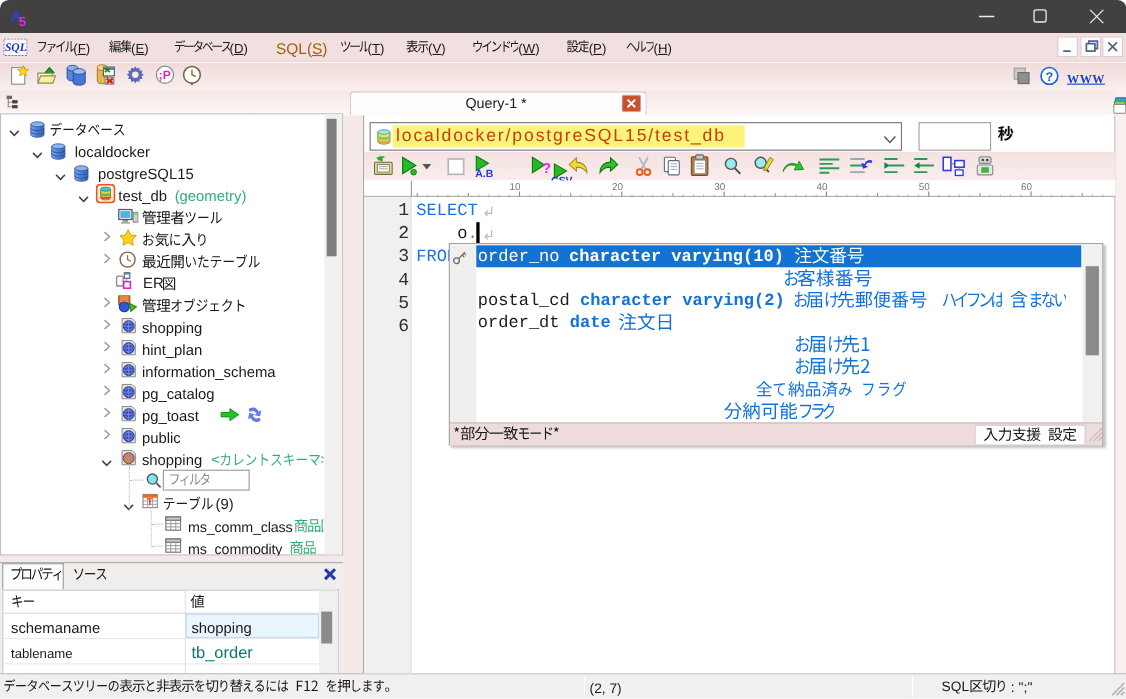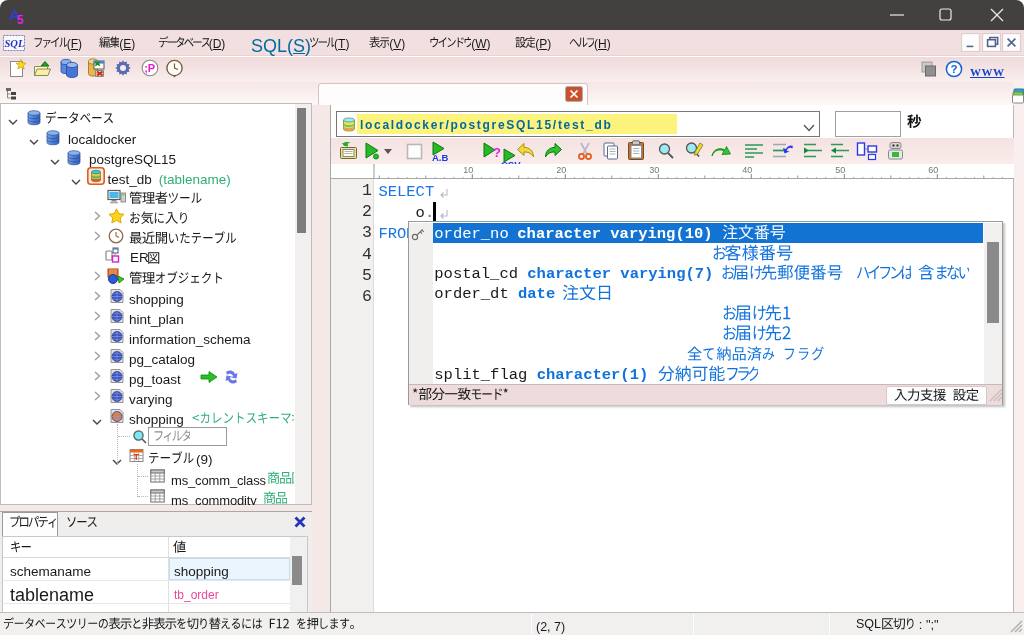--- a/index.html
+++ b/index.html
@@ -57,21 +57,21 @@
             <use href="#g7" transform="translate(700,0) scale(0.86,1)"></use>
             <use href="#g8" transform="translate(1400,0) scale(0.86,1)"></use>
             <use href="#g9" transform="translate(2100,0) scale(0.86,1)"></use>
             <use href="#g7" transform="translate(2800,0) scale(0.86,1)"></use>
             <use href="#g10" transform="translate(3500,0) scale(0.86,1)"></use>
           </g>
         </svg>
         <span style="font-size:12px;color:#1a1a1a;margin-top:0.5px">(<u style="text-decoration-thickness:1px">D</u>)</span>
       </div>
     </div>
-    <div class="ab" style="left:251px;top:36px;"><span style="font-size:18px;color:#0369a1">SQL(<u style="text-decoration-thickness:1px">S</u>)</span></div>
+    <div class="ab" style="left:251px;top:36px;"><span style="font-size:14px;color:#a16207">SQL(<u style="text-decoration-thickness:1px">S</u>)</span></div>
     <div class="ab" style="left:308.5px;top:36px;">
       <div style="display:flex;align-items:flex-start">
         <svg class="jt" style="" width="25.6" height="16.1" viewBox="0 0 25.6 16.1">
           <g fill="#1a1a1a" transform="translate(0,10.74) scale(0.01220,-0.01220)">
             <use href="#g11" transform="translate(0,0) scale(0.86,1)"></use>
             <use href="#g7" transform="translate(700,0) scale(0.86,1)"></use>
             <use href="#g3" transform="translate(1400,0) scale(0.86,1)"></use>
           </g>
         </svg>
         <span style="font-size:12px;color:#1a1a1a;margin-top:0.5px">(<u style="text-decoration-thickness:1px">T</u>)</span>
@@ -201,20 +201,23 @@
     <div class="ab" style="left:0;top:82px;width:1024px;height:23px;background:linear-gradient(#f5e7e6,#fdf8f7)"></div>
     <div class="ab" style="left:5px;top:86px;"><svg width="14" height="13" viewBox="0 0 14 13">
 <g fill="#6a6a6a">
           <rect x="1" y="1" width="5" height="3"></rect>
           <rect x="6" y="5" width="5" height="3" fill="#444"></rect>
           <rect x="6" y="9.5" width="5" height="3" fill="#444"></rect>
         </g>
 <path d="M2.5 4 v7 h3 M2.5 7 h3" stroke="#888" fill="none"></path>
 </svg></div>
     <div class="ab" style="left:318px;top:83px;width:270px;height:22px;background:#fefcfc;border:1px solid #d8c2c2;border-bottom:none;border-radius:4px 4px 0 0"></div>
+    <div class="ab" style="left:318px;top:86px;">
+      <div style="width:266px;text-align:center;font-size:13px;color:#1a1a1a">Query-1 *</div>
+    </div>
     <div class="ab" style="left:565px;top:86px;"><svg width="18" height="16" viewBox="0 0 18 16">
 <rect x="0.5" y="0.5" width="17" height="15" rx="2" fill="#c9512b" stroke="#b0b0b0"></rect>
 <path d="M5.5 4.5 L12.5 11.5 M12.5 4.5 L5.5 11.5" stroke="#fff" stroke-width="1.7"></path>
 </svg></div>
     <div class="ab" style="left:1014px;top:82px;width:10px;height:530px;background:#f9efee"></div>
     <div class="ab" style="left:1012px;top:86px;"><svg width="14" height="18" viewBox="0 0 14 18">
 <rect x="2" y="3" width="10" height="8" fill="#3aa0d8" stroke="#1a70a8" rx="1"></rect>
 <rect x="1" y="6" width="10" height="7" fill="#8ad04a" stroke="#4a9a1a" rx="1"></rect>
 <rect x="0.5" y="9" width="11" height="8" fill="#fff" stroke="#888" rx="1"></rect>
 </svg></div>
@@ -287,21 +290,21 @@
           <path d="M1 2 L5 6 L9 2" stroke="#444" stroke-width="1.4" fill="none"></path>
         </svg></div>
       <div class="ab" style="left:87px;top:167px;"><svg width="18" height="18" viewBox="0 0 18 18">
 <rect x="0.8" y="0.8" width="16.4" height="16.4" rx="3" fill="#fce8d8" stroke="#e8571c" stroke-width="1.6"></rect>
 <path d="M4.5 5 v8 a4.5 1.8 0 0 0 9 0 v-8" fill="#e8c83c" stroke="#8a6a1a" stroke-width="0.7"></path>
 <path d="M4.5 7.6 a4.5 1.8 0 0 0 9 0 v2 a4.5 1.8 0 0 1 -9 0 Z" fill="#58b858"></path>
 <path d="M4.5 10.4 a4.5 1.8 0 0 0 9 0 v2 a4.5 1.8 0 0 1 -9 0 Z" fill="#d84a3a"></path>
 <ellipse cx="9" cy="5" rx="4.5" ry="1.8" fill="#40c8c8" stroke="#1a8a8a" stroke-width="0.7"></ellipse>
 </svg></div>
       <div class="ab" style="left:107.5px;top:170px;"><span style="font-size:13.5px;color:#1a1a1a">test_db</span></div>
-      <div class="ab" style="left:158.75px;top:170px;"><span style="font-size:13.5px;color:#2fae76">(tablename)</span></div>
+      <div class="ab" style="left:158.75px;top:170px;"><span style="font-size:13.5px;color:#2fae76">(geometry)</span></div>
       <div class="ab" style="left:107px;top:189px;"><svg width="19" height="16" viewBox="0 0 19 16">
 <rect x="1" y="1.5" width="12" height="9" fill="#fff" stroke="#5a5a5a" stroke-width="1.2"></rect>
 <rect x="2.4" y="2.9" width="9.2" height="6.2" fill="#48b8e8"></rect>
 <rect x="4.5" y="11" width="5" height="1.6" fill="#8a8a8a"></rect>
 <rect x="3" y="12.8" width="8" height="1.6" fill="#aaa"></rect>
 <rect x="14" y="4" width="4.5" height="9" fill="#d0d0d0" stroke="#777" stroke-width="0.8"></rect>
 <rect x="15" y="5" width="2.5" height="1.5" fill="#6ad86a"></rect>
 </svg></div>
       <div class="ab" style="left:128.75px;top:190.5px;">
         <svg class="jt" style="" width="73.2" height="17.7" viewBox="0 0 73.2 17.7">
@@ -443,21 +446,21 @@
 </svg>
       <div class="ab" style="left:129px;top:370px;"><span style="font-size:13.5px;color:#1a1a1a">pg_toast</span></div>
       <div class="ab" style="left:93px;top:387px;"><svg width="8" height="10" viewBox="0 0 8 10">
           <path d="M2 1 L6.5 5 L2 9" stroke="#9a9a9a" stroke-width="1.3" fill="none"></path>
         </svg></div>
       <svg class="ab" style="left:109px;top:388px" width="16" height="16" viewBox="0 0 16 16">
 <path d="M2 1.5 h9 l3 3 v10 h-12 Z" fill="#e2e2e2" stroke="#8a8a8a" stroke-width="0.9"></path>
 <circle cx="8" cy="8.5" r="5" fill="#3a52c4" stroke="#2a3a8a" stroke-width="0.8"></circle>
 <path d="M4.5 6.5 a5 5 0 0 1 7 0 M4.5 10.5 a5 5 0 0 0 7 0 M8 3.5 v10 M3 8.5 h10" stroke="#8899dd" stroke-width="0.7" fill="none"></path>
 </svg>
-      <div class="ab" style="left:129px;top:390px;"><span style="font-size:13.5px;color:#1a1a1a">varying</span></div>
+      <div class="ab" style="left:129px;top:390px;"><span style="font-size:13.5px;color:#1a1a1a">public</span></div>
       <div class="ab" style="left:200px;top:369px;"><svg width="40" height="16" viewBox="0 0 40 16">
 <path d="M1 6 h8 v-3.5 l8 5.5 -8 5.5 v-3.5 h-8 Z" fill="#28c028" stroke="#0a8a0a" stroke-width="0.8"></path>
 <path d="M26 3 a5.5 5.5 0 0 1 9 2 l2.5-1 -1 5.5 -5.5-1 2.2-1.2 a3.6 3.6 0 0 0 -6-1.6 Z" fill="#6a78e8"></path>
 <path d="M37 13 a5.5 5.5 0 0 1 -9 -2 l-2.5 1 1-5.5 5.5 1 -2.2 1.2 a3.6 3.6 0 0 0 6 1.6 Z" fill="#6a78e8"></path>
 </svg></div>
       <div class="ab" style="left:92px;top:412px;"><svg width="10" height="8" viewBox="0 0 10 8">
           <path d="M1 2 L5 6 L9 2" stroke="#444" stroke-width="1.4" fill="none"></path>
         </svg></div>
       <svg class="ab" style="left:109px;top:408px" width="16" height="16" viewBox="0 0 16 16">
 <path d="M2 1.5 h9 l3 3 v10 h-12 Z" fill="#e2e2e2" stroke="#8a8a8a" stroke-width="0.9"></path>
@@ -593,22 +596,22 @@
         </g>
       </svg>
     </div>
     <div class="ab" style="left:168px;top:537px;width:1px;height:75px;background:#e0e0e0"></div>
     <div class="ab" style="left:3px;top:557px;width:304px;height:1px;background:#d8d8d8"></div>
     <div class="ab" style="left:3px;top:580px;width:304px;height:1px;background:#e8e8e8"></div>
     <div class="ab" style="left:3px;top:603px;width:304px;height:1px;background:#e8e8e8"></div>
     <div class="ab" style="left:169px;top:558px;width:121px;height:22px;background:#eaf5fd;border:1px solid #c2ddf2"></div>
     <div class="ab" style="left:10px;top:562px;"><span style="font-size:13.5px;color:#1a1a1a">schemaname</span></div>
     <div class="ab" style="left:174px;top:562px;"><span style="font-size:13.5px;color:#1a1a1a">shopping</span></div>
-    <div class="ab" style="left:10px;top:585px;"><span style="font-size:18px;color:#1a1a1a">tablename</span></div>
-    <div class="ab" style="left:174px;top:585px;"><span style="font-size:12px;color:#ec4899">tb_order</span></div>
+    <div class="ab" style="left:10px;top:585px;"><span style="font-size:12px;color:#1a1a1a">tablename</span></div>
+    <div class="ab" style="left:174px;top:585px;"><span style="font-size:15px;color:#0f766e">tb_order</span></div>
     <div class="ab" style="left:290px;top:537px;width:17px;height:75px;background:#f0f0f0"></div>
     <div class="ab" style="left:292px;top:556px;width:10px;height:29px;background:#8a8a8a"></div>
     <div class="ab" style="left:0;top:612px;width:1024px;height:23px;background:#f1f0ee;border-top:1px solid #bdbdbd"></div>
     <div class="ab" style="left:531px;top:614px;width:1px;height:20px;background:#cfcfcf;border-right:1px solid #fff"></div>
     <div class="ab" style="left:693px;top:614px;width:1px;height:20px;background:#cfcfcf;border-right:1px solid #fff"></div>
     <div class="ab" style="left:829px;top:614px;width:1px;height:20px;background:#cfcfcf;border-right:1px solid #fff"></div>
     <div class="ab" style="left:3px;top:616.5px;">
       <svg class="jt" style="" width="358.0" height="16.8" viewBox="0 0 358.0 16.8">
         <g fill="#1a1a1a" transform="translate(0,11.18) scale(0.01270,-0.01270)">
           <use href="#g6" transform="translate(0,0) scale(0.86,1)"></use>
@@ -670,21 +673,21 @@
 </svg></div>
     <div class="ab" style="left:330px;top:105px;width:684px;height:507px;background:#fff;border-left:1px solid #a8a8a8;border-right:1px solid #b8b8b8"></div>
     <div class="ab" style="left:336px;top:111px;width:484px;height:26px;background:#fff;border:1px solid #767676"></div>
     <div class="ab" style="left:341px;top:116px;"><svg width="16" height="17" viewBox="0 0 16 17">
 <path d="M2.5 4 v9 a5.5 2 0 0 0 11 0 v-9" fill="#e8e06a" stroke="#8a7a1a" stroke-width="0.8"></path>
 <path d="M2.5 7 a5.5 2 0 0 0 11 0 v2.2 a5.5 2 0 0 1 -11 0 Z" fill="#7ac858"></path>
 <path d="M2.5 10.2 a5.5 2 0 0 0 11 0 v2.2 a5.5 2 0 0 1 -11 0 Z" fill="#e8a04a"></path>
 <ellipse cx="8" cy="4" rx="5.5" ry="2" fill="#a8e8e8" stroke="#4a9a9a" stroke-width="0.8"></ellipse>
 </svg></div>
     <div class="ab" style="left:357px;top:114px;width:320px;height:20px;background:#fbf37c"></div>
-    <div class="ab" style="left:360px;top:115px;"><span id="combotext" style="font-size:12px;font-weight:bold;color:#0369a1;white-space:nowrap;letter-spacing:1.7px">localdocker/postgreSQL15/test_db</span></div>
+    <div class="ab" style="left:360px;top:115px;"><span id="combotext" style="font-size:16px;font-weight:normal;color:#c2410c;white-space:nowrap;letter-spacing:1.7px">localdocker/postgreSQL15/test_db</span></div>
     <div class="ab" style="left:802px;top:119px;"><svg width="14" height="10" viewBox="0 0 14 10">
         <path d="M2 2 L7 7.5 L12 2" stroke="#555" stroke-width="1.3" fill="none"></path>
       </svg></div>
     <div class="ab" style="left:835px;top:111px;width:66px;height:26px;background:#fff;border:1px solid #a0a0a0"></div>
     <div class="ab" style="left:907px;top:114px;">
       <svg class="jt" style="" width="14.5" height="19.1" viewBox="0 0 14.5 19.1">
         <g fill="#111" transform="translate(0,12.76) scale(0.01450,-0.01450)">
           <use href="#g75" x="0"></use>
         </g>
       </svg>
@@ -889,23 +892,22 @@
     <div class="ab" style="left:433.3px;top:202.3px;width:2.6px;height:19px;background:#000"></div>
     <div class="ab" style="left:408px;top:221px;width:595px;height:184px;background:#fff;border:1px solid #9a9a9a;box-shadow:2px 2px 2px rgba(120,120,120,0.45)"></div>
     <div class="ab" style="left:409px;top:222.5px;width:24px;height:162px;background:#f0efee"></div>
     <div class="ab" style="left:411px;top:226.5px;"><svg width="15" height="14" viewBox="0 0 15 14">
 <circle cx="4" cy="10" r="2.6" fill="none" stroke="#6e6e6e" stroke-width="1.2"></circle>
 <path d="M5.9 8.1 L11.6 2.4 M9.2 4.8 l1.8 1.8 M10.9 3.1 l1.8 1.8" stroke="#6e6e6e" stroke-width="1.2" fill="none"></path>
 </svg></div>
     <div class="ab" style="left:433px;top:223.2px;width:550px;height:20.2px;background:#1273d3"></div>
     <div class="ab" style="left:434.3px;top:223.8px;"><span class="mono" style="font-size:15.5px;color:#fff">order_no</span></div>
     <div class="ab" style="left:517.3px;top:223.8px;"><b class="mono" style="font-size:15.5px;color:#fff">character varying(10)</b></div>
-    <div class="ab" style="left:434.3px;top:264.14px;"><span class="mono" style="font-size:15.5px;color:#1a1a1a">postal_cd <b style="color:#1172dd">character varying(7)</b></span></div>
+    <div class="ab" style="left:434.3px;top:264.14px;"><span class="mono" style="font-size:15.5px;color:#1a1a1a">postal_cd <b style="color:#1172dd">character varying(2)</b></span></div>
     <div class="ab" style="left:434.3px;top:284.31px;"><span class="mono" style="font-size:15.5px;color:#1a1a1a">order_dt <b style="color:#1172dd">date</b></span></div>
-    <div class="ab" style="left:434.3px;top:364.99px;"><span class="mono" style="font-size:15.5px;color:#1a1a1a">split_flag <b style="color:#1172dd">character(1)</b></span></div>
     <div class="ab" style="left:722.3px;top:224.093px;">
       <svg class="jt" style="" width="63.5" height="21.4" viewBox="0 0 63.5 21.4">
         <g fill="#fff" transform="translate(0,14.26) scale(0.01620,-0.01620)">
           <use href="#g76" x="0"></use>
           <use href="#g77" x="980"></use>
           <use href="#g78" x="1960"></use>
           <use href="#g79" x="2940"></use>
         </g>
       </svg>
     </div>

